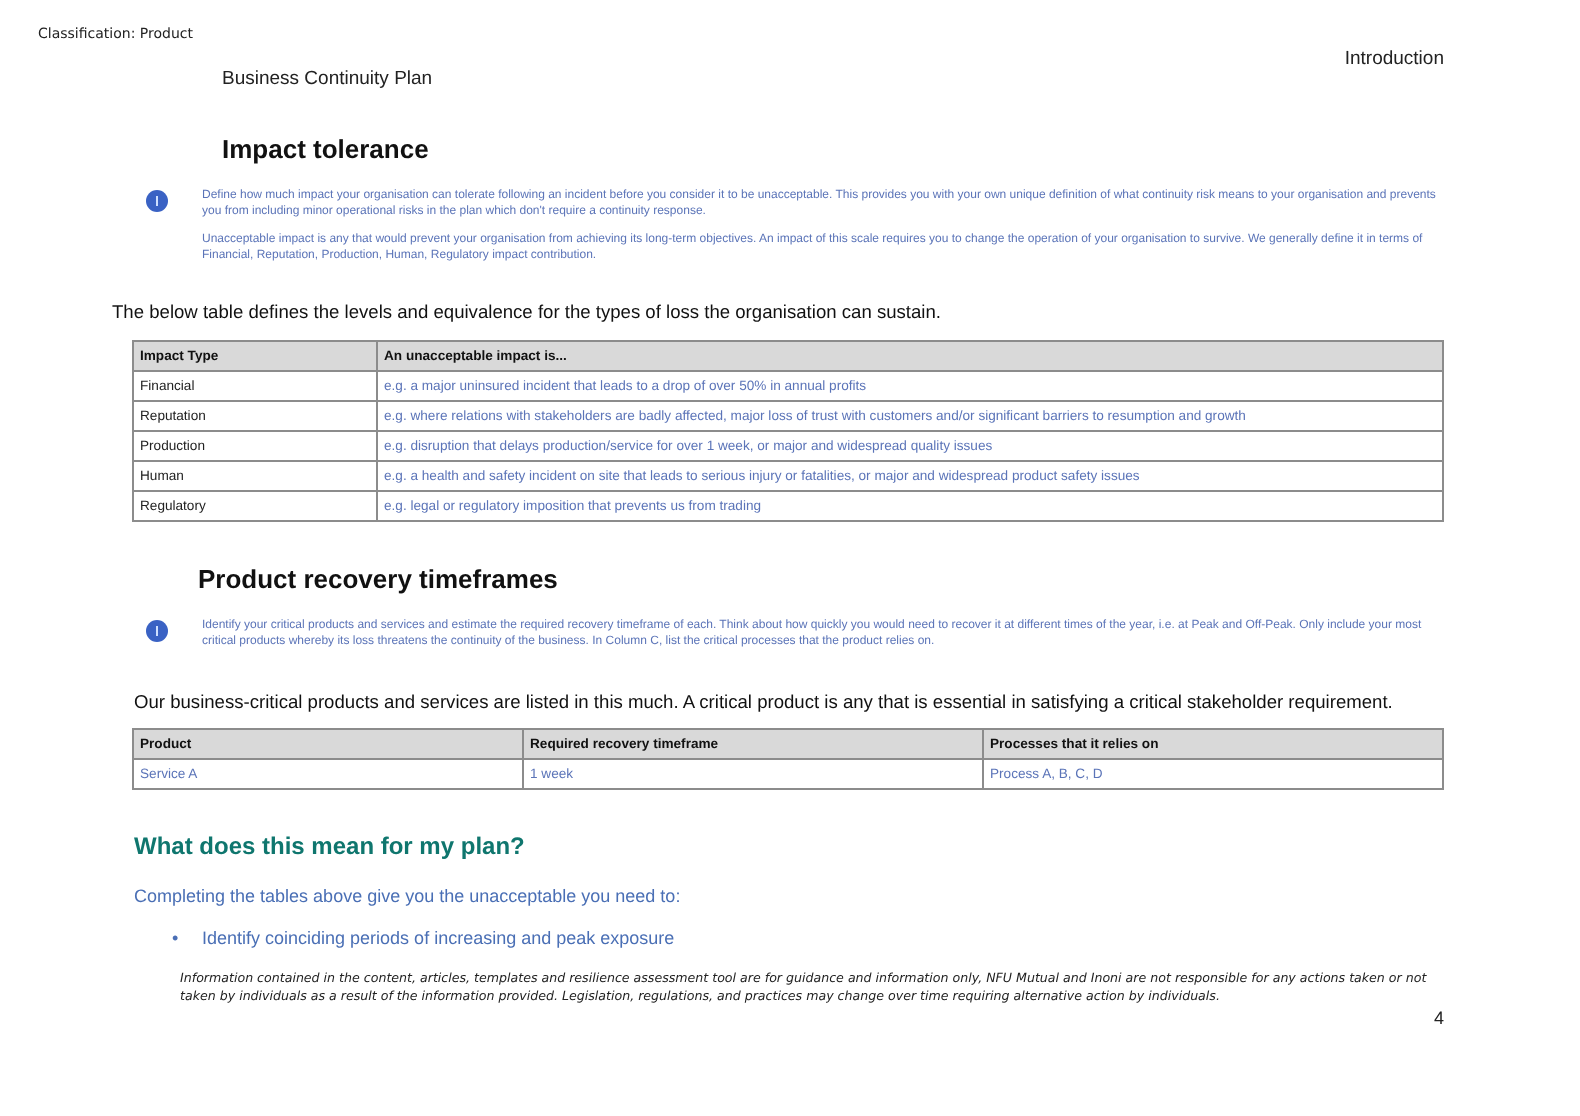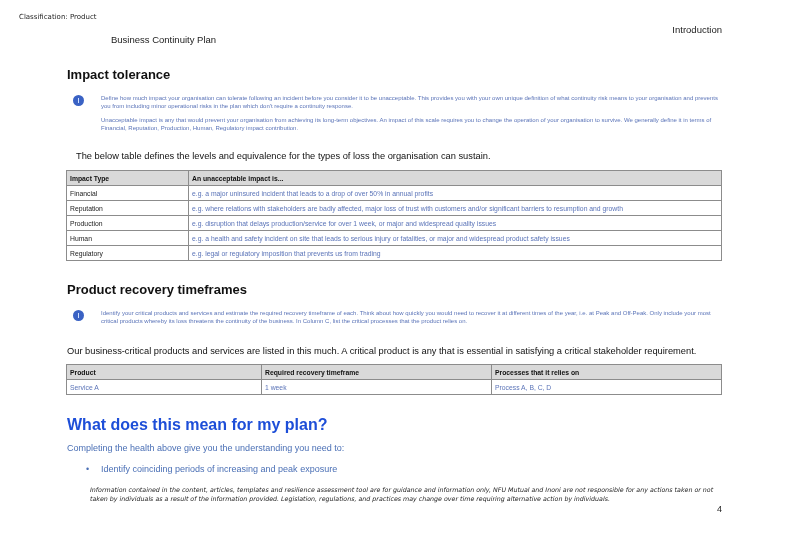--- a/index.html
+++ b/index.html
@@ -2,46 +2,46 @@
 <html><head>
 <meta charset="utf-8">
 <style>
   html, body { margin:0; padding:0; }
   body { width:790px; height:558px; background:#ffffff; position:relative; overflow:hidden;
          font-family:"Liberation Sans", sans-serif; color:#1a1a1a; }
   .abs { position:absolute; }
   .classification { left:19px; top:13px; font-size:7px; color:#222; font-family:"DejaVu Sans", sans-serif; }
   .hdr-left { left:67px; top:34px; font-size:9.5px; color:#222;margin-left:44px; }
   .hdr-right { right:68px; top:24px; font-size:9.5px; color:#222; }
-  .h2 { font-size:13px; font-weight:bold; color:#111; }
+  .h2 { font-size:13px; font-weight:bold; color:#111;margin-left:44px; }
   .info-icon { width:11px; height:11px; border-radius:50%; background:#3a62c4; }
   .info-icon::after { content:""; position:absolute; left:5px; top:3px; width:1px; height:5px; background:#cfe0ff; }
   .guide { font-size:6px; color:#5b74b8; line-height:8.3px; }
   .body-text { font-size:9.3px; color:#111; }
   table { border-collapse:collapse; position:absolute; font-size:6.8px; }
   th { background:#d9d9d9; text-align:left; font-weight:bold; color:#111; padding:0 3px; height:14px; border:1px solid #8c8c8c; }
   td { padding:0 3px; height:14px; border:1px solid #8c8c8c; color:#222; }
   td.ex { color:#5b74b8; }
-  .blue-h { font-size:16px; font-weight:bold; color:#1d4ed8; }
+  .blue-h { font-size:12px; font-weight:bold; color:#0f766e; }
   .blue-t { font-size:9px; color:#4a6fb5; }
   .disclaimer { font-size:6.3px; font-style:italic; color:#222; line-height:9px; font-family:"DejaVu Sans", sans-serif; }
   .page-num { right:68px; top:504px; font-size:9px; color:#222; }
 </style>
 </head>
 <body>
 
 <div class="abs classification">Classification: Product</div>
 <div class="abs hdr-left">Business Continuity Plan</div>
 <div class="abs hdr-right">Introduction</div>
 
 <div class="abs h2" style="left:67px;top:67px;">Impact tolerance</div>
 <div class="abs info-icon" style="left:73px;top:95px;"></div>
 <div class="abs guide" style="left:101px;top:94px;width:625px;">Define how much impact your organisation can tolerate following an incident before you consider it to be unacceptable. This provides you with your own unique definition of what continuity risk means to your organisation and prevents you from including minor operational risks in the plan which don't require a continuity response.</div>
 <div class="abs guide" style="left:101px;top:116px;width:625px;">Unacceptable impact is any that would prevent your organisation from achieving its long-term objectives. An impact of this scale requires you to change the operation of your organisation to survive. We generally define it in terms of Financial, Reputation, Production, Human, Regulatory impact contribution.</div>
-<div class="abs body-text" style="left:76px;top:151px;">The below table defines the levels and equivalence for the types of loss the organisation can sustain.</div>
+<div class="abs body-text" style="left:56px;top:151px;">The below table defines the levels and equivalence for the types of loss the organisation can sustain.</div>
 
 <table style="left:66px;top:170px;width:656px;">
   <tbody>
       <tr>
     <th style="width:115px;">Impact Type</th>
     <th>An unacceptable impact is...</th>
   </tr>
   <tr>
     <td>Financial</td>
     <td class="ex">e.g. a major uninsured incident that leads to a drop of over 50% in annual profits</td>
@@ -58,39 +58,39 @@
     <td>Human</td>
     <td class="ex">e.g. a health and safety incident on site that leads to serious injury or fatalities, or major and widespread product safety issues</td>
   </tr>
   <tr>
     <td>Regulatory</td>
     <td class="ex">e.g. legal or regulatory imposition that prevents us from trading</td>
   </tr>
 </tbody>
   </table>
 
-<div class="abs h2" style="left:67px;top:282px;">Product recovery timeframes</div>
+<div class="abs h2" style="left:55px;top:282px;">Product recovery timeframes</div>
 <div class="abs info-icon" style="left:73px;top:310px;"></div>
 <div class="abs guide" style="left:101px;top:309px;width:625px;">Identify your critical products and services and estimate the required recovery timeframe of each. Think about how quickly you would need to recover it at different times of the year, i.e. at Peak and Off-Peak. Only include your most critical products whereby its loss threatens the continuity of the business. In Column C, list the critical processes that the product relies on.</div>
 <div class="abs body-text" style="left:67px;top:346px;">Our business-critical products and services are listed in this much. A critical product is any that is essential in satisfying a critical stakeholder requirement.</div>
 
 <table style="left:66px;top:364px;width:656px;">
   <tbody>
       <tr>
     <th style="width:188px;">Product</th>
     <th style="width:223px;">Required recovery timeframe</th>
     <th>Processes that it relies on</th>
   </tr>
   <tr>
     <td class="ex">Service A</td>
     <td class="ex">1 week</td>
     <td class="ex">Process A, B, C, D</td>
   </tr>
 </tbody>
   </table>
 
 <div class="abs blue-h" style="left:67px;top:416px;">What does this mean for my plan?</div>
-<div class="abs blue-t" style="left:67px;top:443px;">Completing the health above give you the understanding you need to:</div>
+<div class="abs blue-t" style="left:67px;top:443px;">Completing the tables above give you the unacceptable you need to:</div>
 <div class="abs blue-t" style="left:86px;top:464px;">•</div>
 <div class="abs blue-t" style="left:101px;top:464px;">Identify coinciding periods of increasing and peak exposure</div>
 
 <div class="abs disclaimer" style="left:90px;top:485px;width:640px;">Information contained in the content, articles, templates and resilience assessment tool are for guidance and information only, NFU Mutual and Inoni are not responsible for any actions taken or not taken by individuals as a result of the information provided. Legislation, regulations, and practices may change over time requiring alternative action by individuals.</div>
 <div class="abs page-num">4</div>
 
 </body></html>

